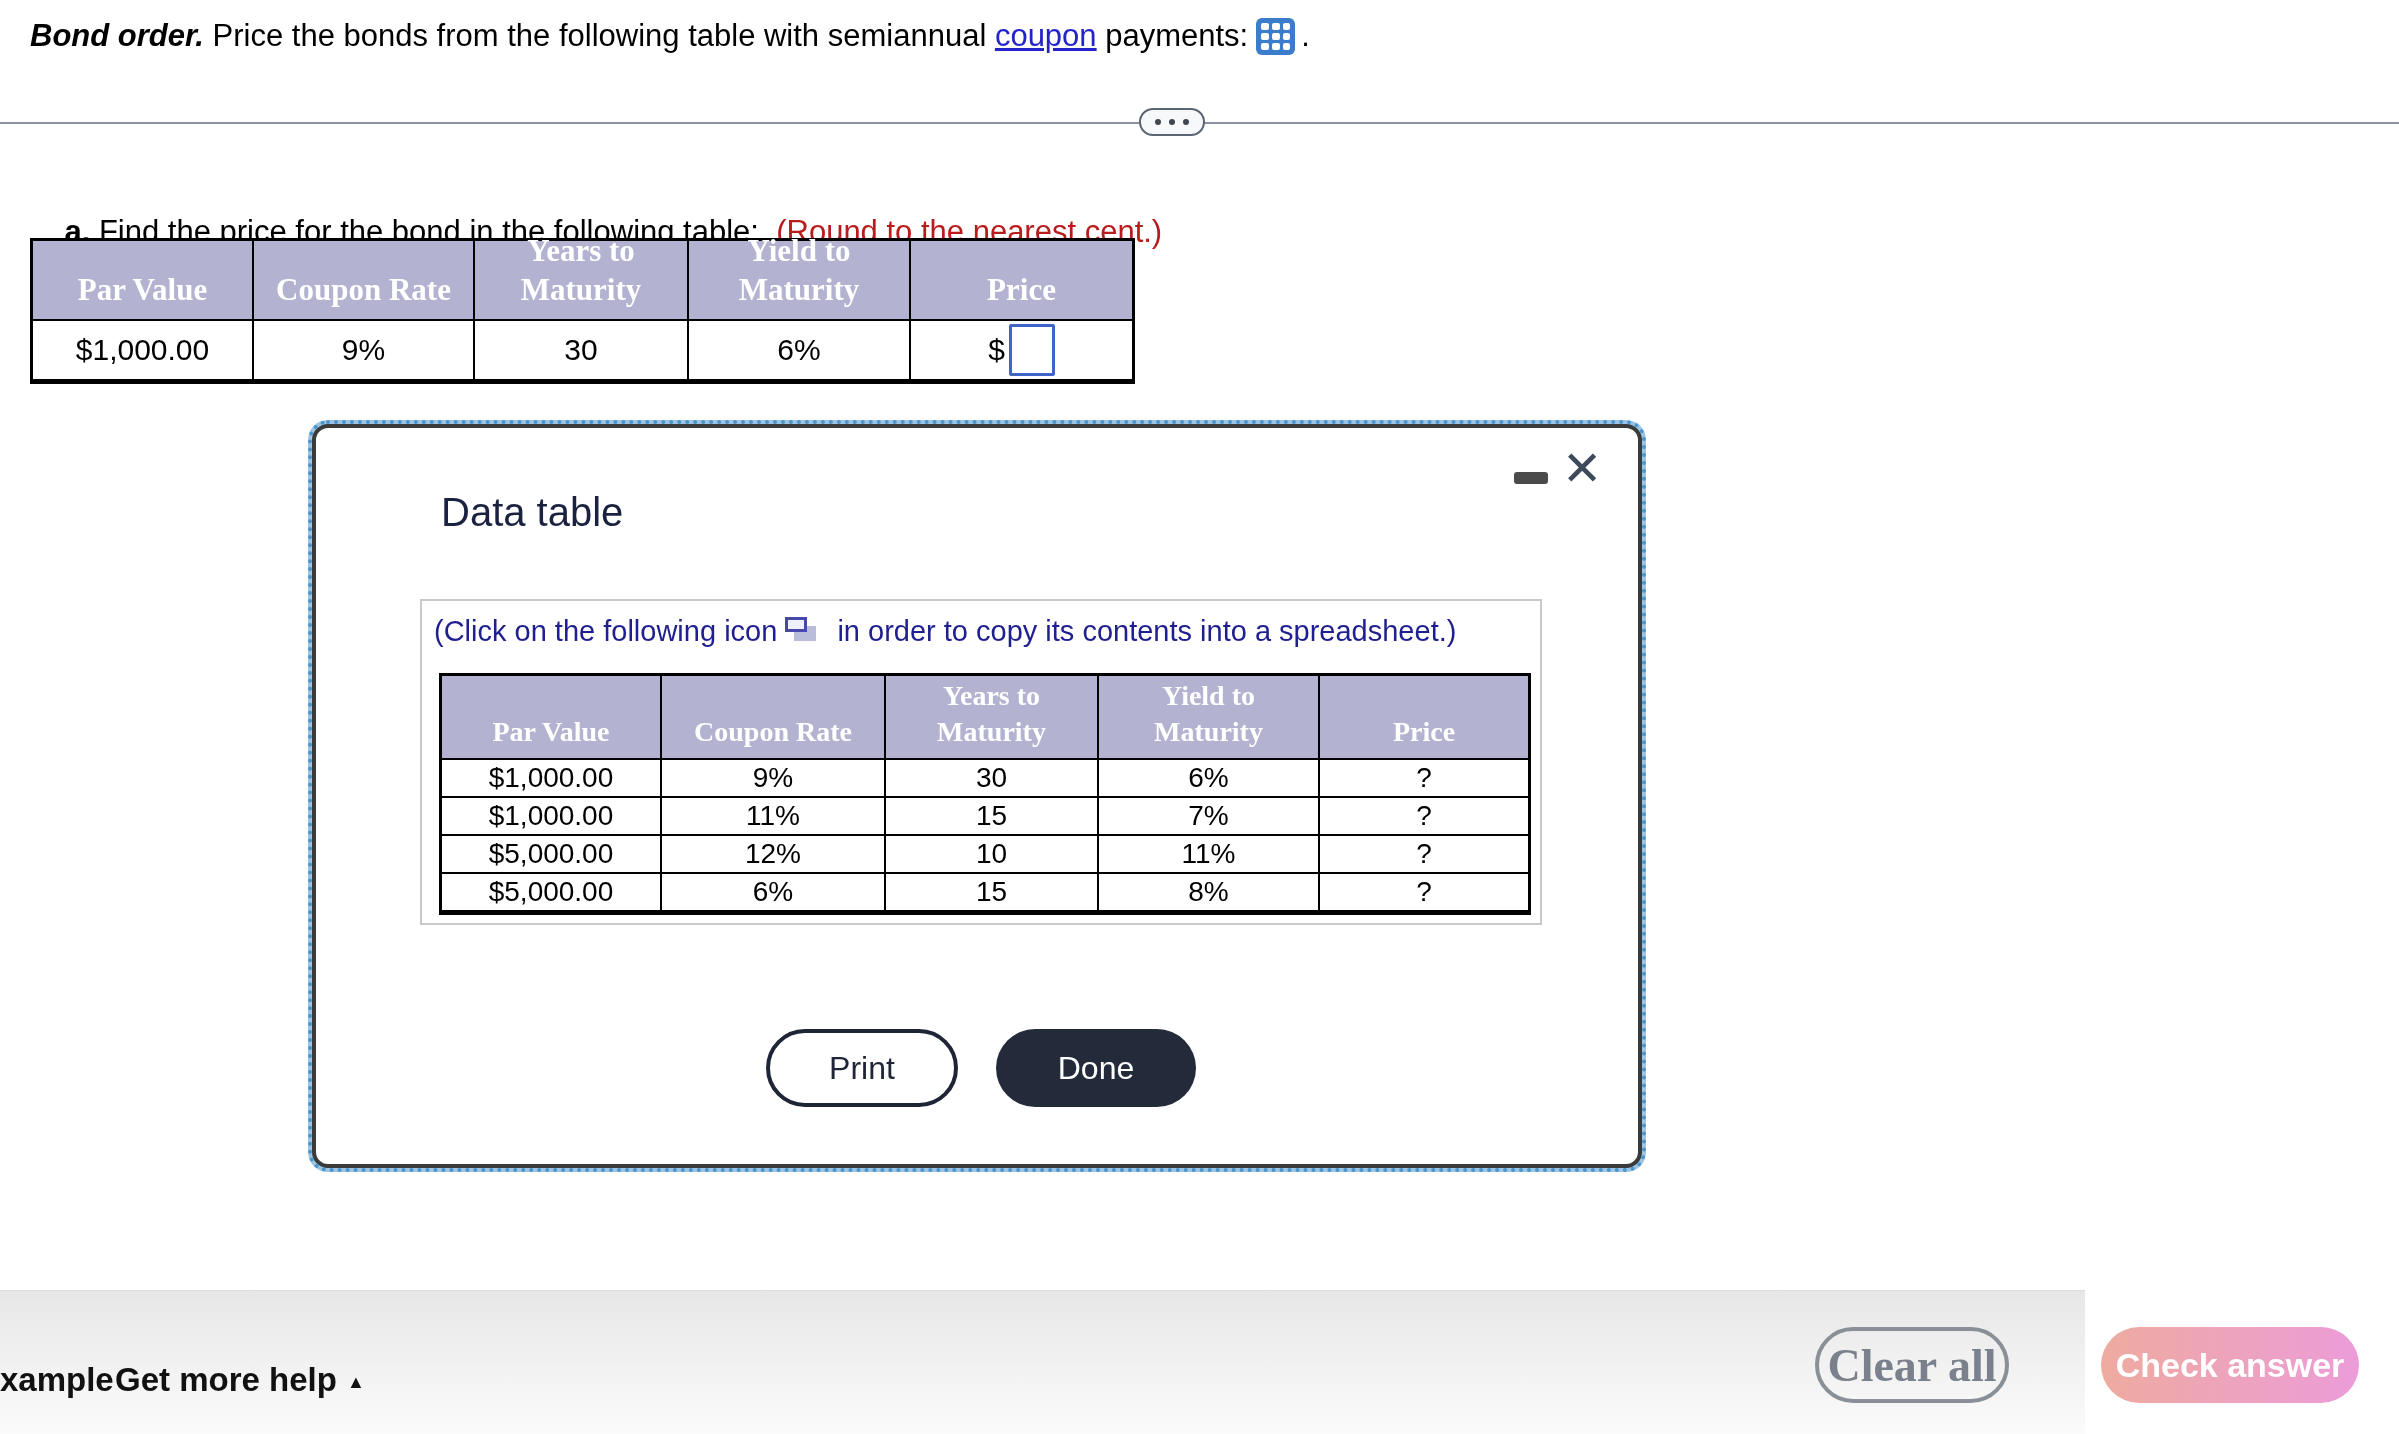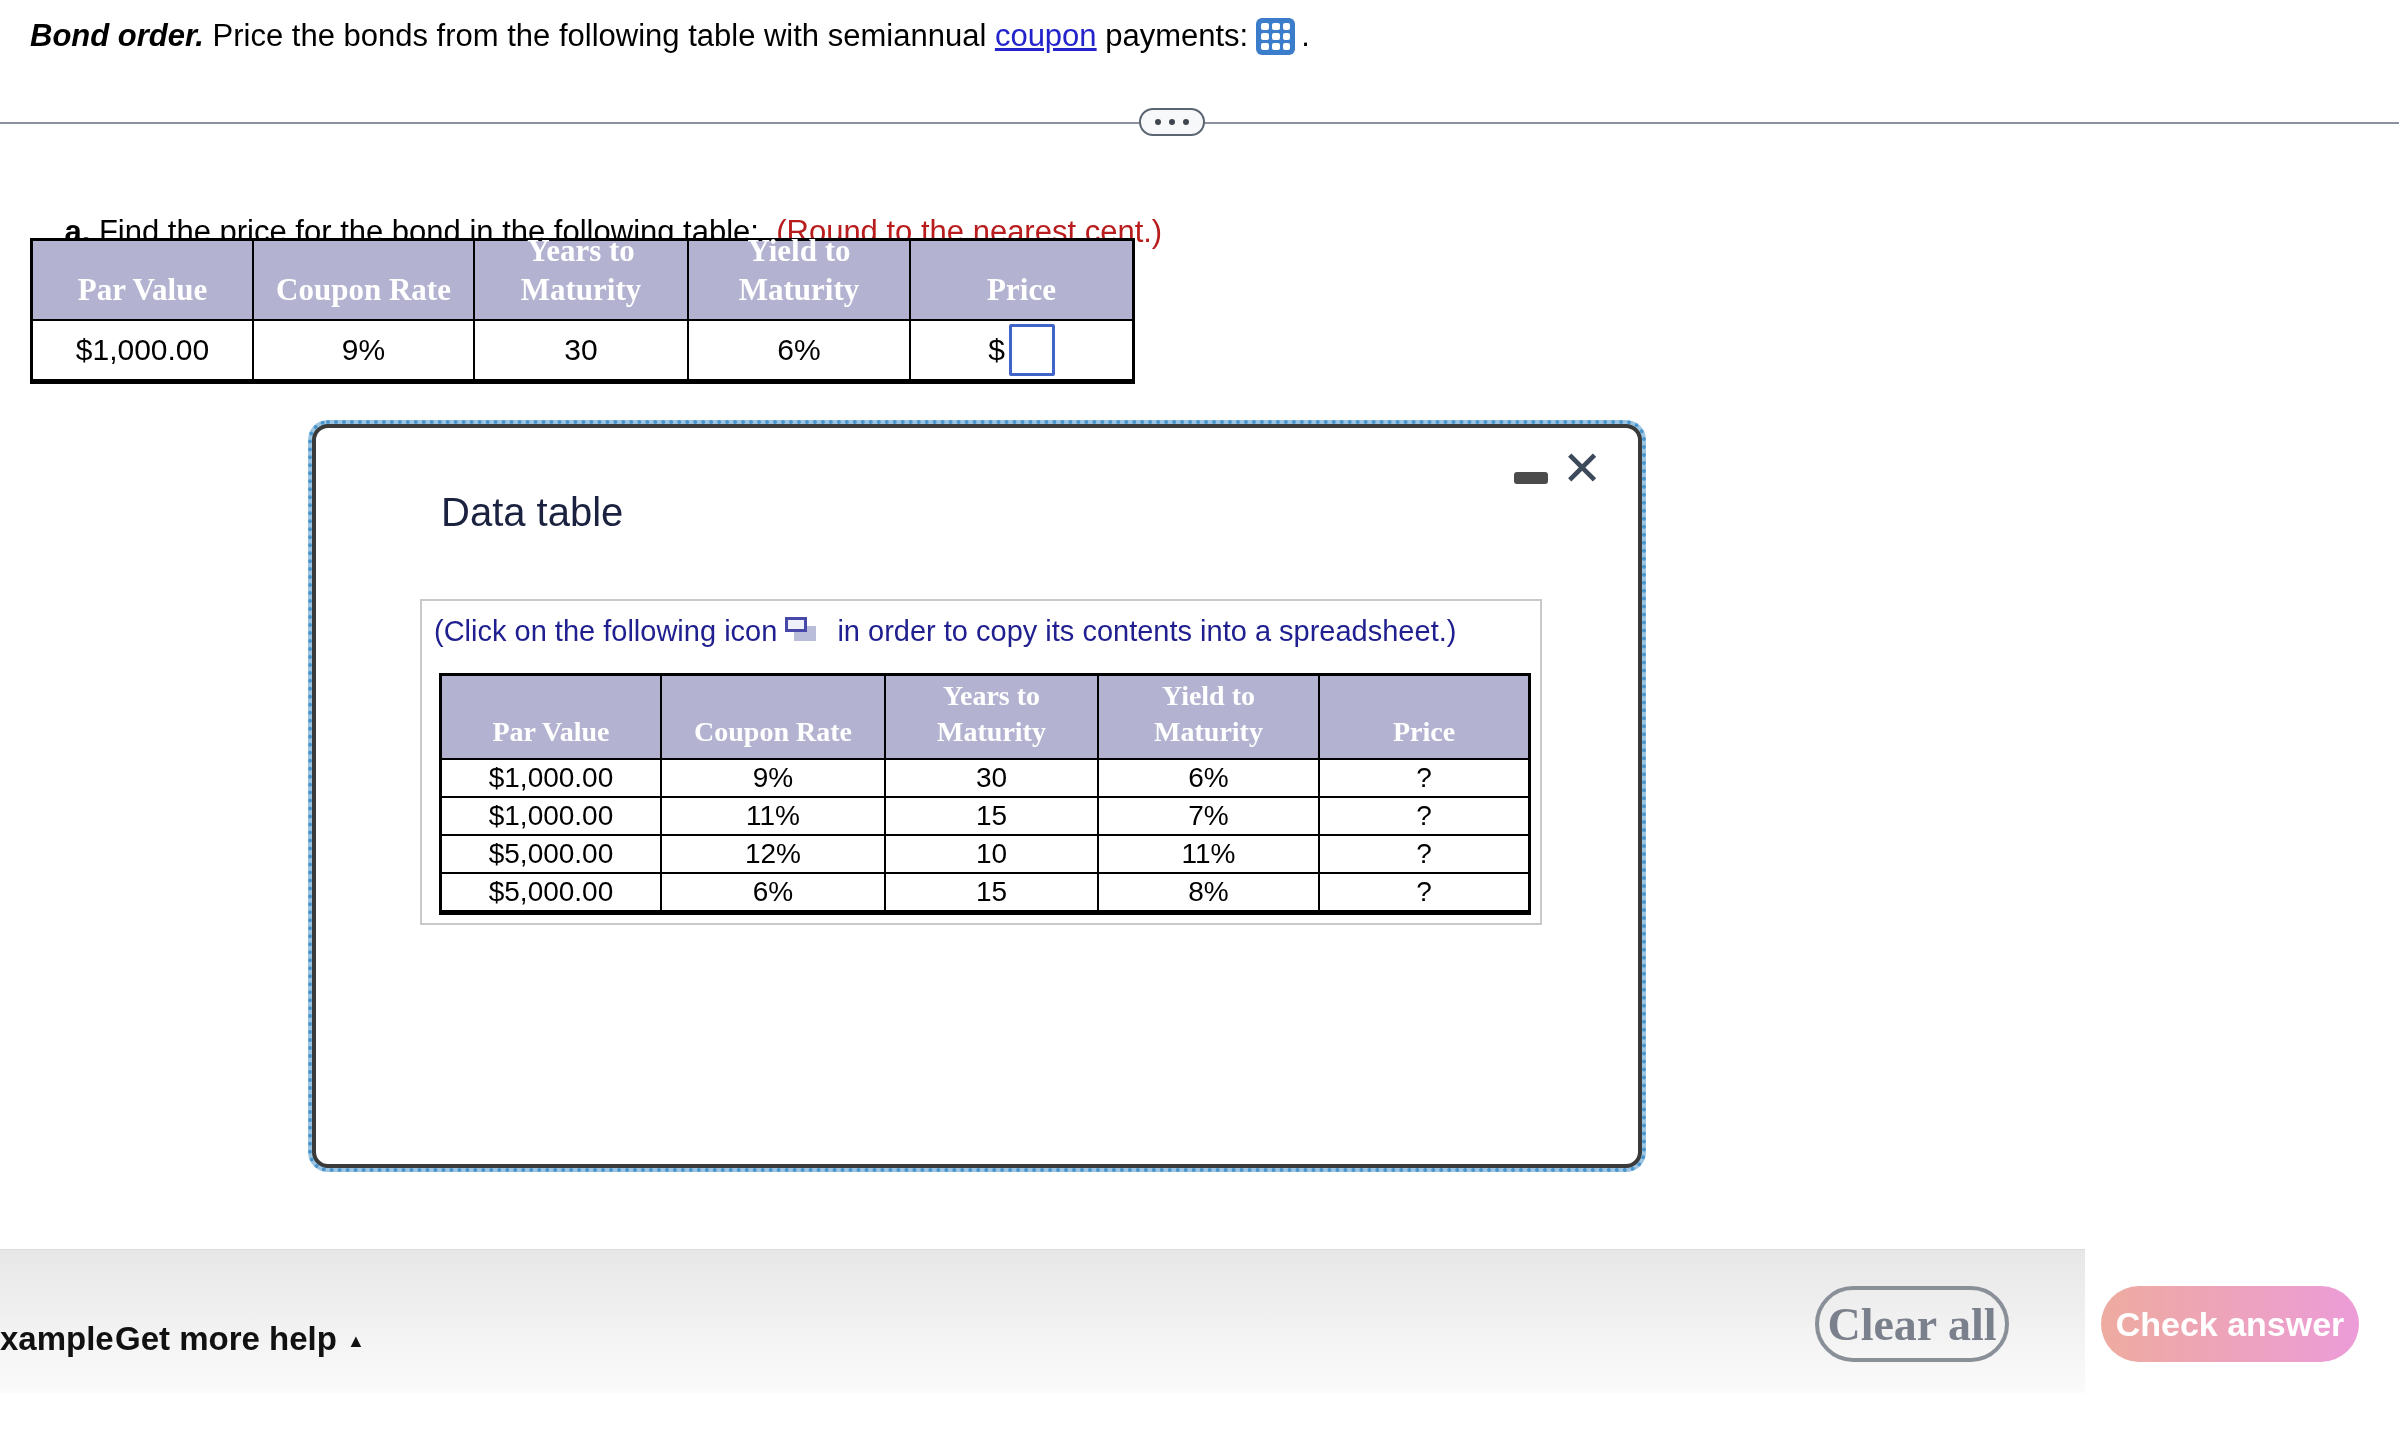--- a/index.html
+++ b/index.html
@@ -132,21 +132,21 @@
   }
   .btn-done {
     width: 200px; height: 78px; border-radius: 39px; background: #232b3b;
     border: none; color: #fff; font-size: 32px;
     font-family: "Liberation Sans", sans-serif;
     display: flex; align-items: center; justify-content: center; cursor: pointer;
   }
 
   
   .footer {
-    position: absolute; left: 0; top: 1249px; width: 2085px; height: 144px;
+    position: absolute; left: 0; top: 1290px; width: 2085px; height: 144px;
     background: linear-gradient(#e7e7e7, #fbfbfb);
     border-top: 1px solid #dcdcdc;
   }
   .footer-example {
     position: absolute; left: 0px; top: 70px;
     font-size: 33px; font-weight: bold; color: #111;
   }
   .footer-help {
     position: absolute; left: 115px; top: 70px;
     font-size: 33px; font-weight: bold; color: #111; cursor: pointer;
@@ -266,20 +266,24 @@
         <div class="cell td">?</div>
 
         <div class="cell td row-last">$5,000.00</div>
         <div class="cell td row-last">6%</div>
         <div class="cell td row-last">15</div>
         <div class="cell td row-last">8%</div>
         <div class="cell td row-last">?</div>
       </div>
     </div>
 
+    <div class="dialog-buttons">
+      <button class="btn-print">Print</button>
+      <button class="btn-done">Done</button>
+    </div>
   </div>
 
   <div class="footer">
     <div class="footer-example">xample</div>
     <div class="footer-help">
       <span>Get more help</span>
       <span class="caret">▲</span>
     </div>
     <button class="btn-clear">Clear all</button>
     <button class="btn-check">Check answer</button>

